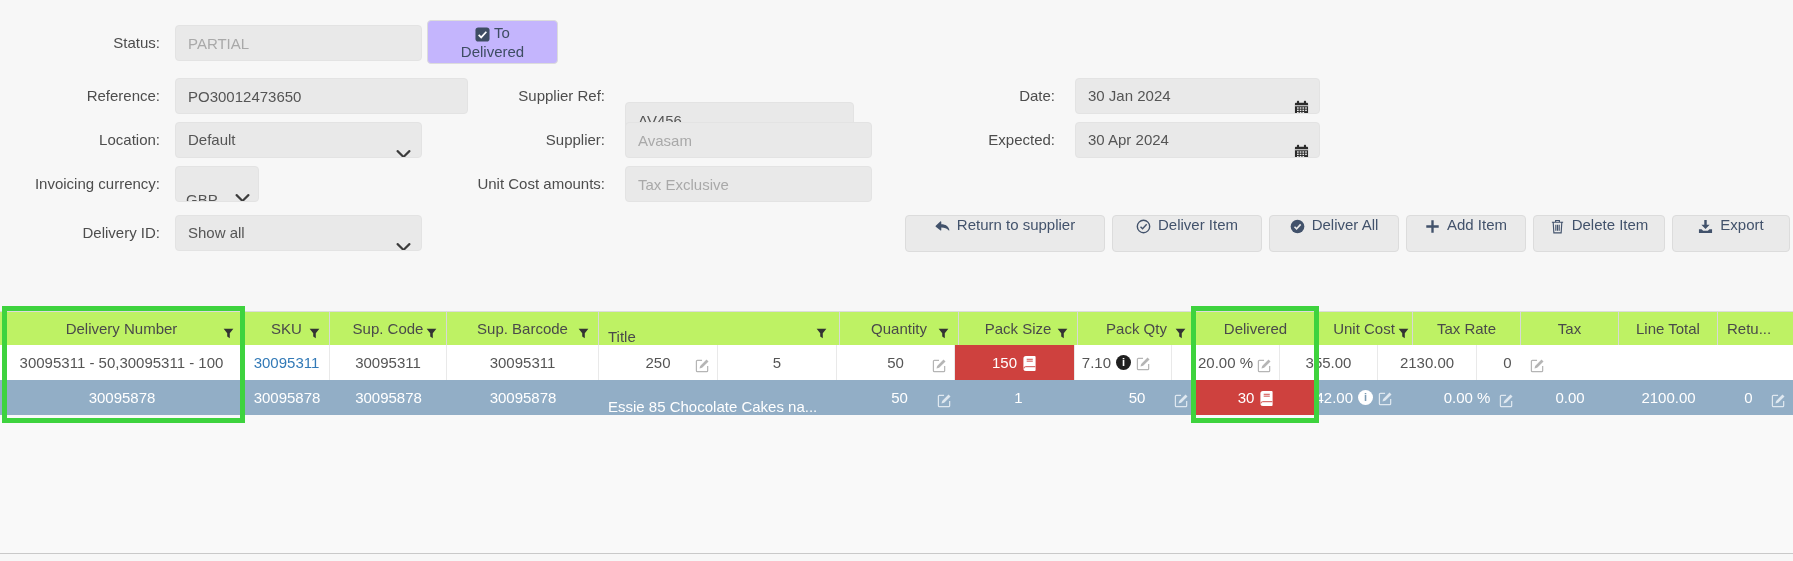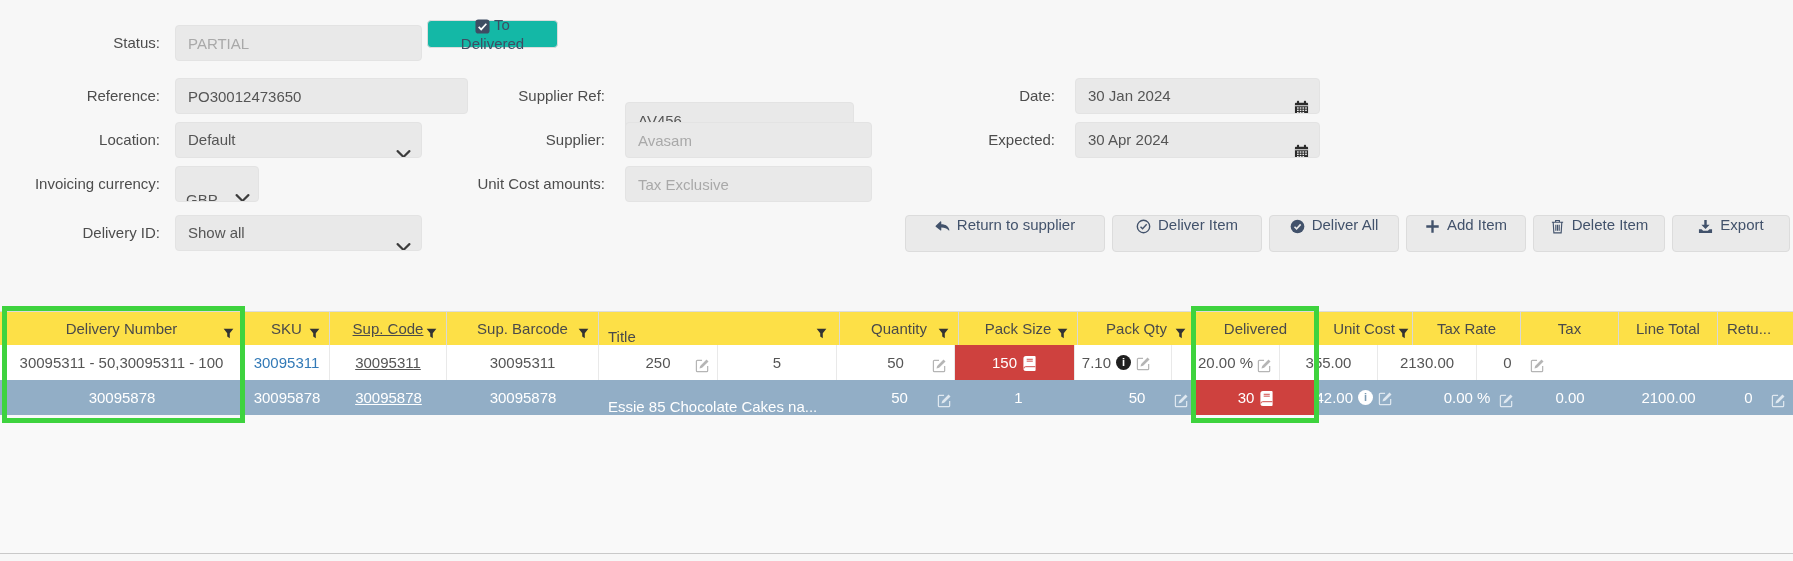--- a/index.html
+++ b/index.html
@@ -26,43 +26,43 @@
   input.fbox{font-family:"Liberation Sans",sans-serif;font-size:15px;line-height:normal;}
   input.fbox::placeholder{color:#a9a9a9;opacity:1;}
   
   .btn{
     height:37px;box-sizing:border-box;border:1px solid #dcdcdc;border-radius:4px;
     background:#eaeaea;color:#42526b;display:flex;align-items:flex-start;justify-content:center;
     gap:7px;font-size:15px;white-space:nowrap;cursor:pointer;padding:0 10px;
   }
   .btnrow{position:absolute;top:215px;right:3px;display:flex;gap:7px;}
   .to-delivered{
-    position:absolute;left:427px;top:20px;width:131px;height:28px;
-    border:1px solid #dcdcdc;border-radius:4px;background:#14b8a6;color:#3e4d63;
+    position:absolute;left:427px;top:20px;width:131px;height:44px;
+    border:1px solid #dcdcdc;border-radius:4px;background:#c4b5fd;color:#3e4d63;
     display:flex;align-items:center;justify-content:center;text-align:center;
     line-height:19px;cursor:pointer;box-sizing:border-box;
   }
   .to-delivered .txt{display:inline;width:86px;}
   .to-delivered svg{vertical-align:-3px;margin-right:4px;}
   
   svg.i{width:15px;height:15px;display:inline-block;vertical-align:middle;flex:none;}
   svg.i.sm{width:11px;height:11px;}
   .info-i{
     display:inline-block;width:15px;height:15px;border-radius:50%;
     background:#1f1f1f;color:#fff;font-weight:bold;font-size:11px;line-height:15px;
     text-align:center;vertical-align:middle;flex:none;
   }
   .row-sel .info-i{background:#fff;color:#7b9ab2;}
   
   .grid{
     position:absolute;left:0;top:311px;width:1793px;height:243px;box-sizing:border-box;
     background:#f9f9f9;border-top:1px solid #dcdcdc;border-bottom:1px solid #c9c9c9;
   }
   .trow{display:flex;width:1793px;}
-  .thead{height:33px;background:#fde047;}
+  .thead{height:33px;background:#bef264;}
   .tbody-row{height:35px;background:#ffffff;}
   .row-sel{background:#92aec6;color:#ffffff;}
   .tcell{
     box-sizing:border-box;position:relative;display:flex;align-items:center;
     justify-content:center;overflow:hidden;white-space:nowrap;gap:5px;
   }
   .thead .tcell{border-right:1px solid #d8d8d8;color:#4a4a4a;}
   .thead .tcell:last-child{border-right:none;}
   .tbody-row.row-plain .tcell{border-right:1px solid #e9e9e9;}
   .tbody-row.row-plain .tcell:last-child{border-right:none;}
@@ -76,21 +76,21 @@
   .row-sel .edit-inline{color:#dfe8f0;}
   .edit-inline{color:#b5b5b5;cursor:pointer;}
   .cell-danger{background:#ce413e;color:#fff;}
   .link{color:#337ab7;cursor:pointer;text-decoration:none;}
   .row-sel .link{color:#fff;}
   
   .hl{
     position:absolute;border:5px solid #3ed33e;box-sizing:border-box;
     pointer-events:none;z-index:50;
   }
-  .c0{width:244px;} .c1{width:86px;} .c2{width:117px;text-decoration:underline;} .c3{width:152px;}
+  .c0{width:244px;} .c1{width:86px;} .c2{width:117px;} .c3{width:152px;}
   .c4{width:241px;align-items:flex-end;} .c5{width:119px;} .c6{width:119px;} .c7{width:118px;}
   .c8{width:120px;} .c9{width:97px;} .c10{width:108px;} .c11{width:98px;}
   .c12{width:99px;} .c13{width:75px;}
 </style>
 </head>
 <body>
 
 <div class="flabel" style="left:0;top:25px">Status:</div>
 <input class="fbox dim" style="left: 175px; top: 25px; width: 247px;" readonly="" value="PARTIAL">
 

